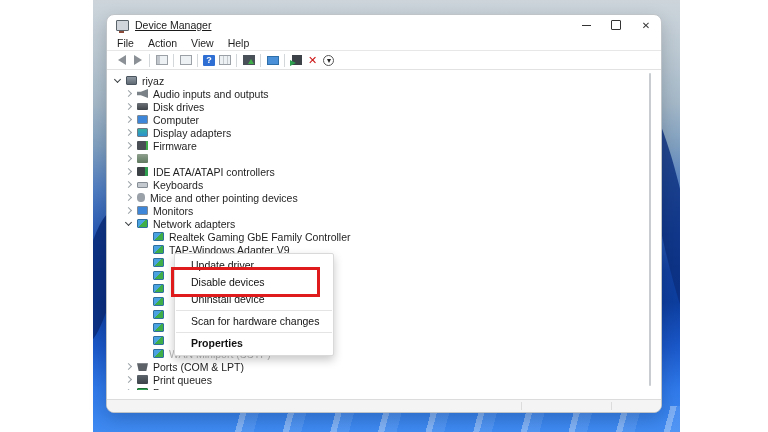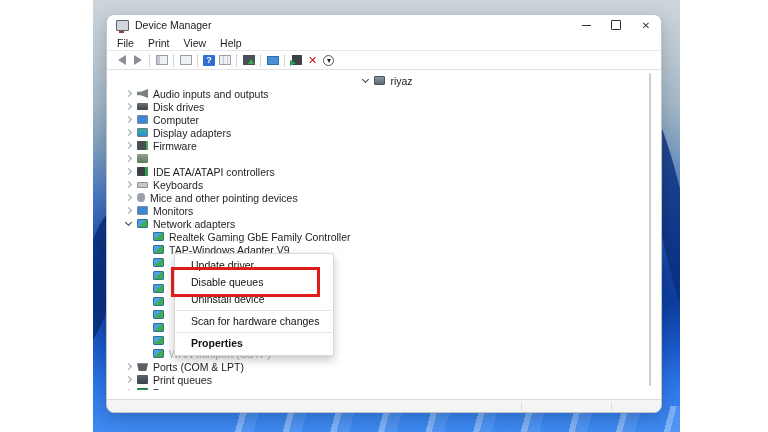--- a/index.html
+++ b/index.html
@@ -15,21 +15,21 @@
   .streaks{position:absolute;left:120px;right:0;bottom:0;height:26px;
     background:repeating-linear-gradient(105deg,rgba(255,255,255,0) 0 28px,rgba(255,255,255,.35) 28px 34px,rgba(160,200,255,.18) 34px 46px);}
   
   .win{position:absolute;left:106px;top:14px;width:556px;height:399px;background:#fff;
     border:1px solid #bfc4c9;border-radius:8px;box-shadow:0 6px 18px rgba(0,0,0,.18);
     box-sizing:border-box;overflow:hidden;}
   .titlebar{height:20px;display:flex;align-items:center;padding:0 0 0 9px;}
   .app-icon{width:11px;height:9px;border:1px solid #5a626a;border-radius:1px;background:#cfd5da;
     position:relative;margin-right:6px;flex:none;}
   .app-icon::after{content:"";position:absolute;left:2px;bottom:-3px;width:5px;height:2px;background:#8a4b3a;}
-  .title-text{font-size:10.5px;color:#1a1a1a;}
+  .title-text{font-size:10.5px;color:#1a1a1a;text-decoration:underline;}
   .win-controls{margin-left:auto;display:flex;height:100%;}
   .wc{width:30px;display:flex;align-items:center;justify-content:center;color:#333;font-size:10px;}
   .wc-min i{display:block;width:9px;height:1px;background:#333;}
   .wc-max i{display:block;width:8px;height:8px;border:1px solid #333;border-radius:1px;}
   
   .menubar{height:15px;display:flex;align-items:center;padding-left:3px;border-bottom:1px solid #e7e7e7;}
   .menu-item{font-size:10.5px;color:#1f1f1f;padding:0 7px;text-align:center;}
   
   .toolbar{height:18px;display:flex;align-items:center;padding-left:8px;border-bottom:1px solid #e2e2e2;gap:3px;}
   .tsep{width:1px;height:13px;background:#d4d7da;margin:0 2px;}
@@ -48,21 +48,21 @@
   .tb-enable{background:#3c4248;width:10px;height:10px;position:relative;}
   .tb-enable::after{content:"";position:absolute;left:-2px;bottom:-1px;width:0;height:0;
     border:3px solid transparent;border-left:6px solid #2e9e4f;border-right:none;}
   .tb-x{color:#cc1111;font-weight:bold;font-size:11px;}
   .tb-disable{width:11px;height:11px;border:1.5px solid #555;border-radius:50%;box-sizing:border-box;
     display:flex;align-items:center;justify-content:center;}
   .tb-disable::after{content:"";width:0;height:0;border:2.5px solid transparent;border-top:4px solid #222;border-bottom:none;margin-top:1px;}
   
   .tree{position:relative;height:316px;padding-top:4px;overflow:hidden;}
   .row{display:flex;align-items:center;height:13px;font-size:10.5px;color:#1f1f1f;white-space:nowrap;}
-  .lvl0{padding-left:6px;justify-content:center;}.lvl1{padding-left:17px;}.lvl2{padding-left:46px;}
+  .lvl0{padding-left:6px;}.lvl1{padding-left:17px;}.lvl2{padding-left:46px;}
   .chev{width:10px;height:10px;margin-right:3px;position:relative;flex:none;}
   .chev.c::before{content:"";position:absolute;left:2px;top:2px;width:4px;height:4px;
     border-right:1.3px solid #9aa0a6;border-top:1.3px solid #9aa0a6;transform:rotate(45deg);}
   .chev.e::before{content:"";position:absolute;left:2px;top:1px;width:4px;height:4px;
     border-right:1.3px solid #3c4043;border-top:1.3px solid #3c4043;transform:rotate(135deg);}
   .ti{display:inline-block;width:11px;height:9px;margin-right:5px;flex:none;border-radius:1px;box-sizing:border-box;}
   .i-pc{background:linear-gradient(180deg,#8d98a3,#5f6a75);border:1px solid #4a545e;}
   .i-audio{background:#7a8288;clip-path:polygon(0 30%,35% 30%,100% 0,100% 100%,35% 70%,0 70%);border-radius:0;}
   .i-mon-blue{background:#3d86d8;border:1px solid #7d8a96;}
   .i-disk{background:linear-gradient(180deg,#6b7177,#3e444a);height:7px;}
@@ -112,21 +112,21 @@
         </span>
       <span class="wc wc-max">
           <i></i>
         </span>
       <span class="wc">✕</span>
     </div>
   </div>
 
   <div class="menubar">
     <span class="menu-item">File</span>
-    <span class="menu-item">Print</span>
+    <span class="menu-item">Action</span>
     <span class="menu-item">View</span>
     <span class="menu-item">Help</span>
   </div>
 
   <div class="toolbar">
     <span class="tbi">
         <i class="tb-back"></i>
       </span>
     <span class="tbi">
         <i class="tb-fwd"></i>
@@ -277,21 +277,21 @@
       <span class="ti i-processor"></span>
       <span>Processors</span>
     </div>
 
   </div>
 
   <div class="vscroll"></div>
 
   <div class="ctx">
     <div class="ctx-item">Update driver</div>
-    <div class="ctx-item">Disable queues</div>
+    <div class="ctx-item">Disable devices</div>
     <div class="ctx-item">Uninstall device</div>
     <div class="ctx-sep"></div>
     <div class="ctx-item">Scan for hardware changes</div>
     <div class="ctx-sep"></div>
     <div class="ctx-item bold">Properties</div>
   </div>
 
   <div class="red-box"></div>
 
   <div class="statusbar">

